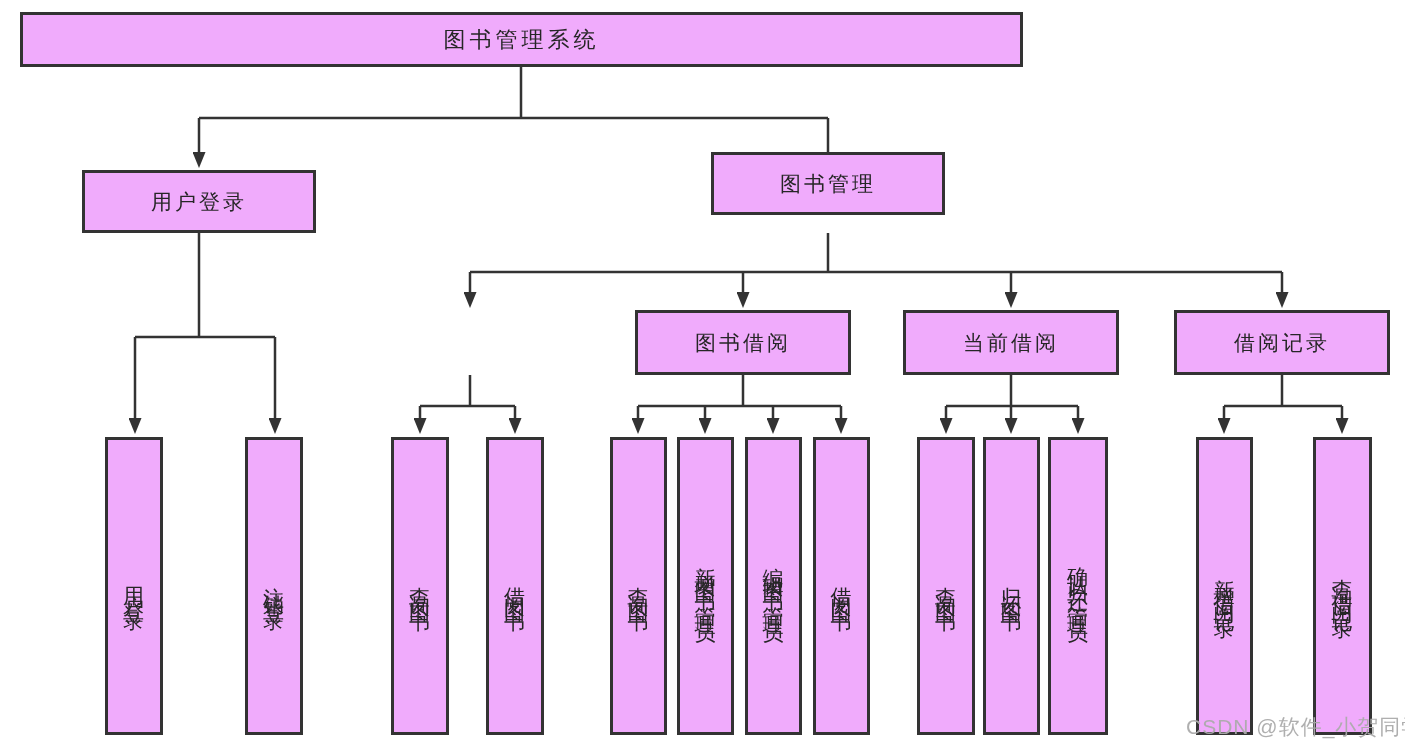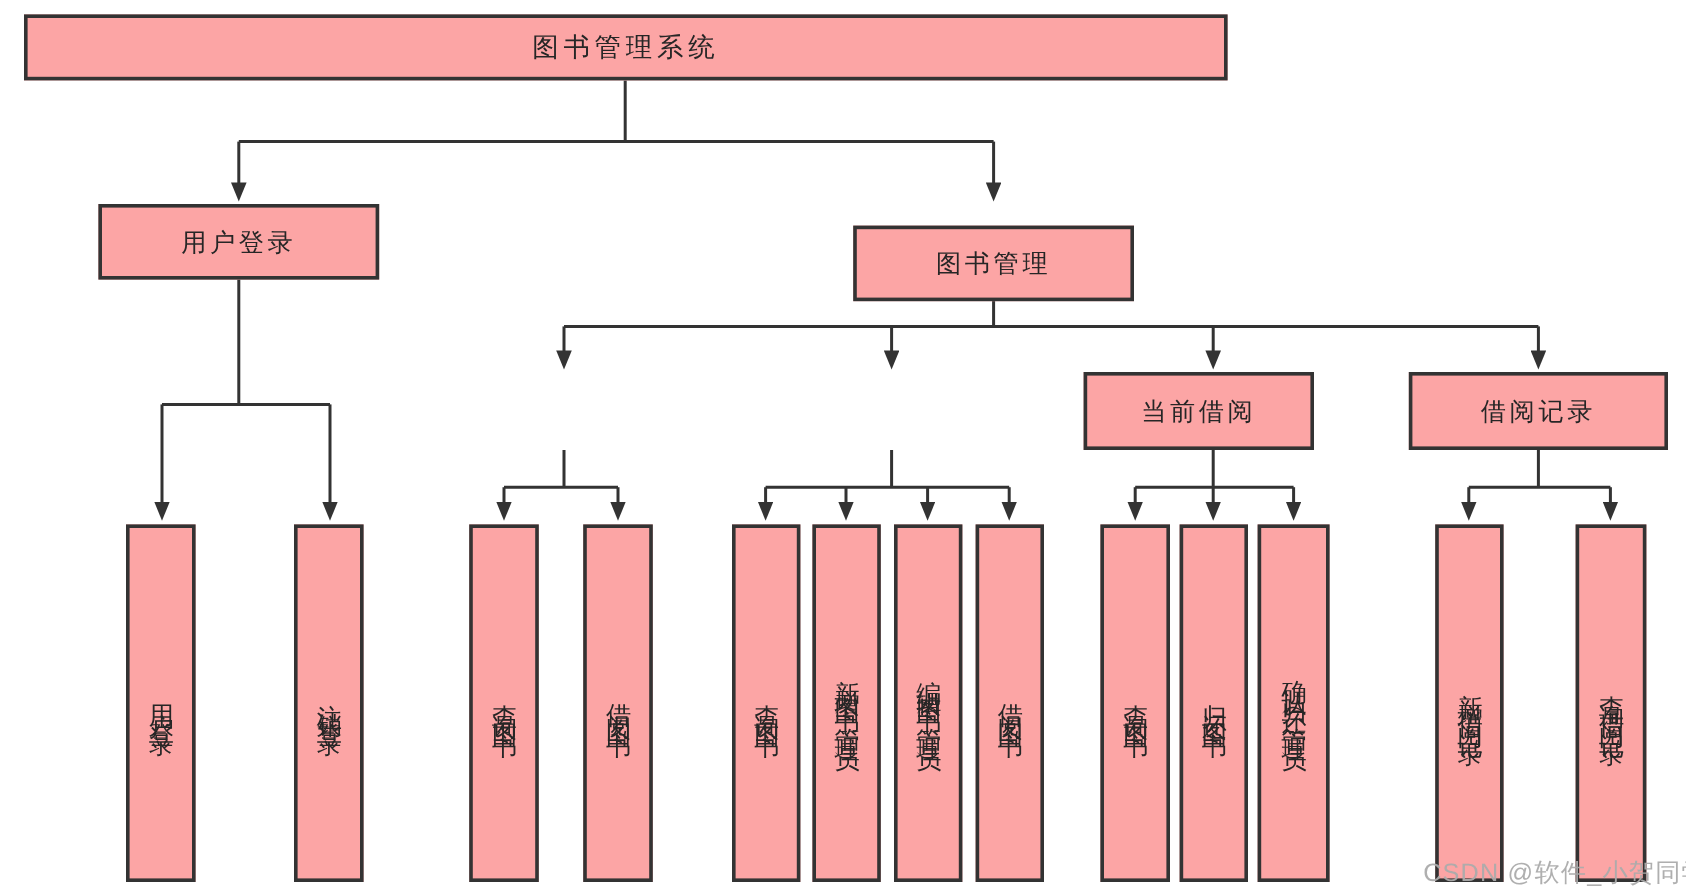--- a/index.html
+++ b/index.html
@@ -3,21 +3,21 @@
 <meta charset="utf-8">
 <style>
   html,body{margin:0;padding:0;background:#ffffff;}
   .stage{
     position:relative;width:1405px;height:747px;background:#ffffff;
     font-family:"Liberation Sans",sans-serif;overflow:hidden;
   }
   .wires{position:absolute;left:0;top:0;width:1405px;height:747px;}
   .node{
     position:absolute;box-sizing:border-box;border:3px solid #333333;
-    background:#fca5a5;display:flex;align-items:center;justify-content:center;
+    background:#f0abfc;display:flex;align-items:center;justify-content:center;
     color:#262626;text-align:center;
   }
   .node.h{font-size:21px;letter-spacing:3px;white-space:nowrap;}
   .node.root{font-size:22px;letter-spacing:4px;}
   .node.v{padding:4px 0;}
   .vtext{
     writing-mode:vertical-rl;text-orientation:mixed;
     font-size:21px;letter-spacing:8px;line-height:1;
   }
   .watermark{
@@ -70,25 +70,28 @@
     </g>
   </svg>
 
   <div class="node h root" style="left:20px;top:12px;width:1003px;height:55px">
     <span>图书管理系统</span>
   </div>
 
   <div class="node h" style="left:82px;top:170px;width:234px;height:63px">
     <span>用户登录</span>
   </div>
-  <div class="node h" style="left:711px;top:188px;width:234px;height:63px">
+  <div class="node h" style="left:711px;top:152px;width:234px;height:63px">
     <span>图书管理</span>
   </div>
 
-  <div class="node h" style="left:903px;top:310px;width:192px;height:65px">
+  <div class="node h" style="left:635px;top:310px;width:216px;height:65px">
+    <span>图书借阅</span>
+  </div>
+  <div class="node h" style="left:903px;top:310px;width:216px;height:65px">
     <span>当前借阅</span>
   </div>
   <div class="node h" style="left:1174px;top:310px;width:216px;height:65px">
     <span>借阅记录</span>
   </div>
 
   <div class="node v" style="left:105px;top:437px;width:58px;height:298px">
     <span class="vtext">用户登录</span>
   </div>
   <div class="node v" style="left:245px;top:437px;width:58px;height:298px">

